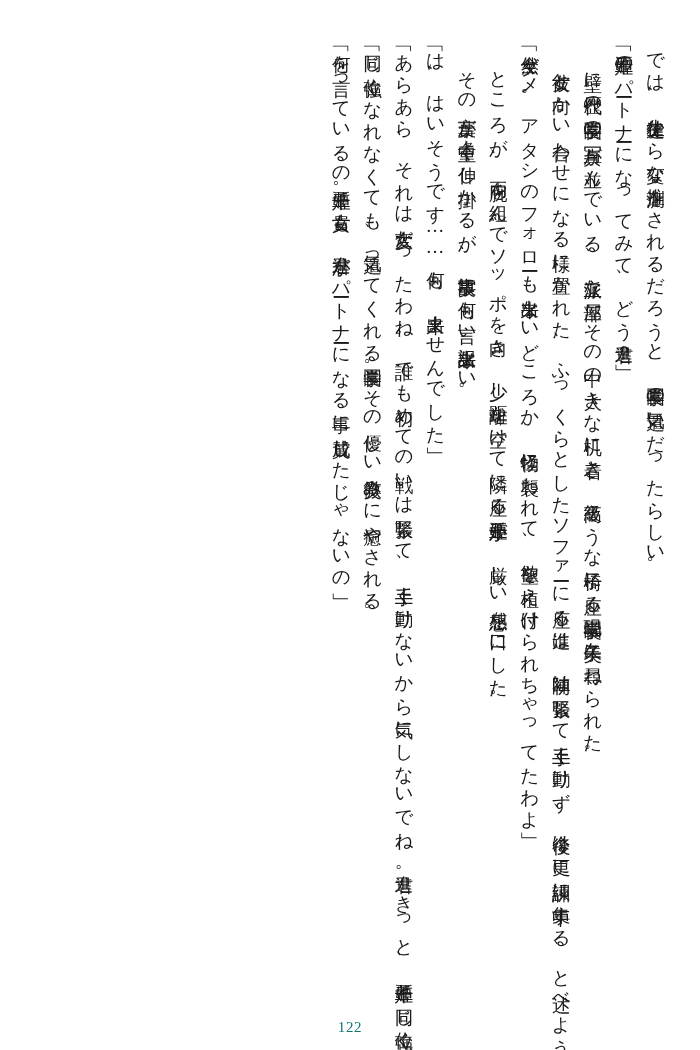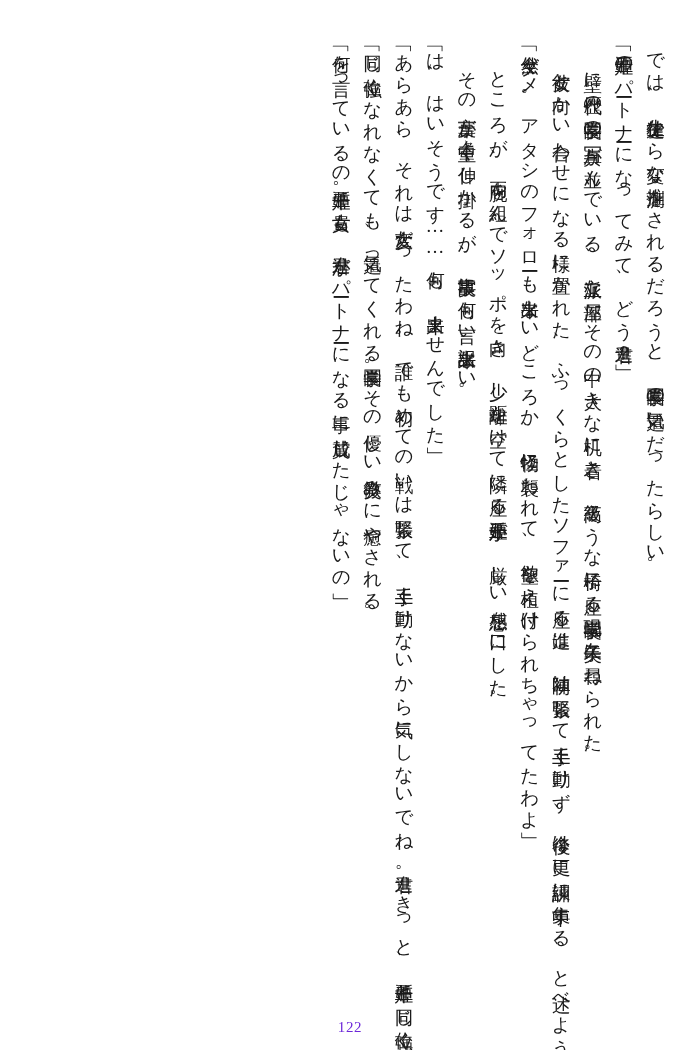--- a/index.html
+++ b/index.html
@@ -46,21 +46,21 @@
     text-indent: 0;
   }
   #page-number {
     position: absolute;
     bottom: 14px;
     left: 0;
     width: 700px;
     text-align: center;
     font-size: 15px;
     font-family: "Liberation Serif", "DejaVu Serif", serif;
-    color: #6d28d9;
+    color: #0f766e;
     letter-spacing: 0.04em;
   }
 </style>
 </head>
 <body>
 
 <div id="page">
 
   <div id="text-block">
     <p class="noindent">では、生徒達から変な推測をされるだろうと、学園長の気遣いだったらしい。</p>

